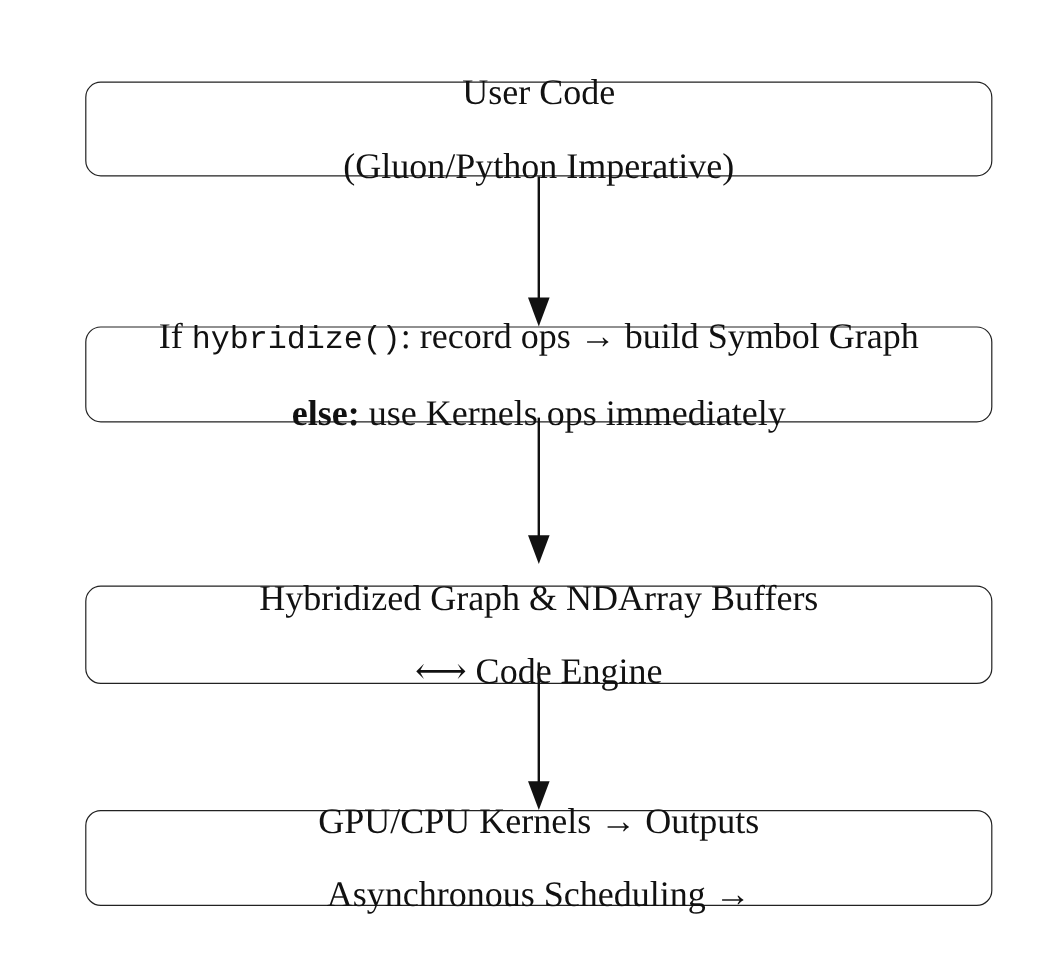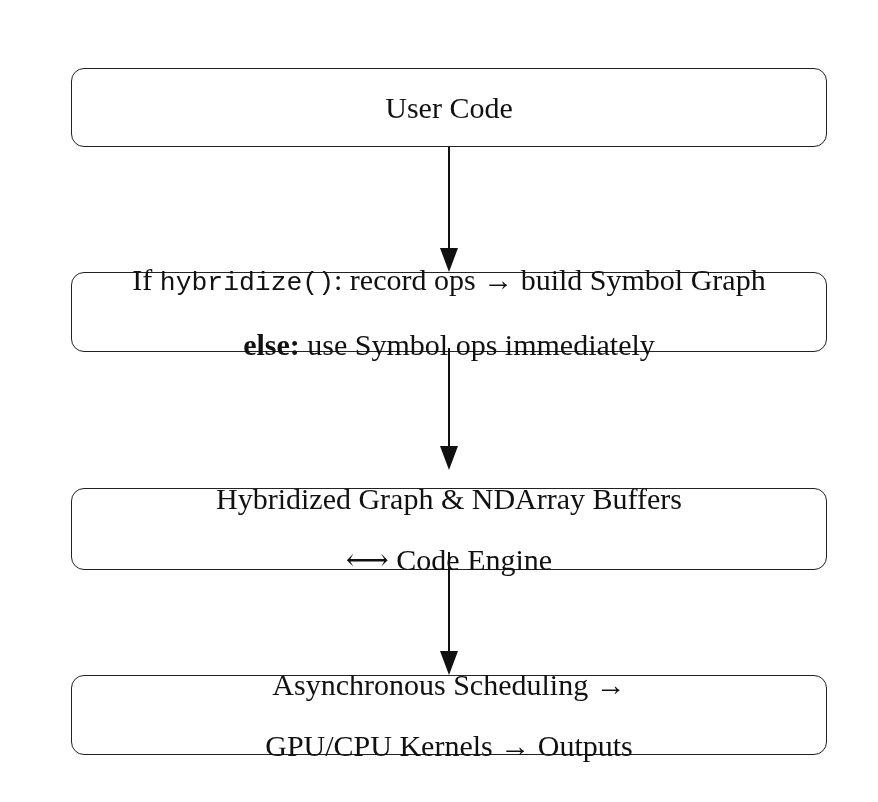--- a/index.html
+++ b/index.html
@@ -74,45 +74,46 @@
   #arrow-3          { top: 552px; height: 123px; }
   #node-execution   { top: 675px; height: 80px; }
 </style>
 </head>
 <body>
 
 <div class="canvas">
 
   <div class="node" id="node-user-code">
     <div class="node-line">User Code</div>
+    <div class="node-line">(Gluon/Python Imperative)</div>
   </div>
 
   <div class="flow-arrow" id="arrow-1">
     <div class="arrow-shaft"></div>
     <div class="arrow-head"></div>
   </div>
 
   <div class="node" id="node-hybridize">
     <div class="node-line"><span>If </span><span class="mono">hybridize()</span><span>: record ops → build Symbol Graph</span></div>
-    <div class="node-line"><span class="bold">else:</span><span> use Symbol ops immediately</span></div>
+    <div class="node-line"><span class="bold">else:</span><span> use Kernels ops immediately</span></div>
   </div>
 
   <div class="flow-arrow" id="arrow-2">
     <div class="arrow-shaft"></div>
     <div class="arrow-head"></div>
   </div>
 
   <div class="node" id="node-engine">
     <div class="node-line">Hybridized Graph &amp; NDArray Buffers</div>
     <div class="node-line">⟷ Code Engine</div>
   </div>
 
   <div class="flow-arrow" id="arrow-3">
     <div class="arrow-shaft"></div>
     <div class="arrow-head"></div>
   </div>
 
   <div class="node" id="node-execution">
+    <div class="node-line">GPU/CPU Kernels → Outputs</div>
     <div class="node-line">Asynchronous Scheduling →</div>
-    <div class="node-line">GPU/CPU Kernels → Outputs</div>
   </div>
 
 </div>
 
 </body></html>

